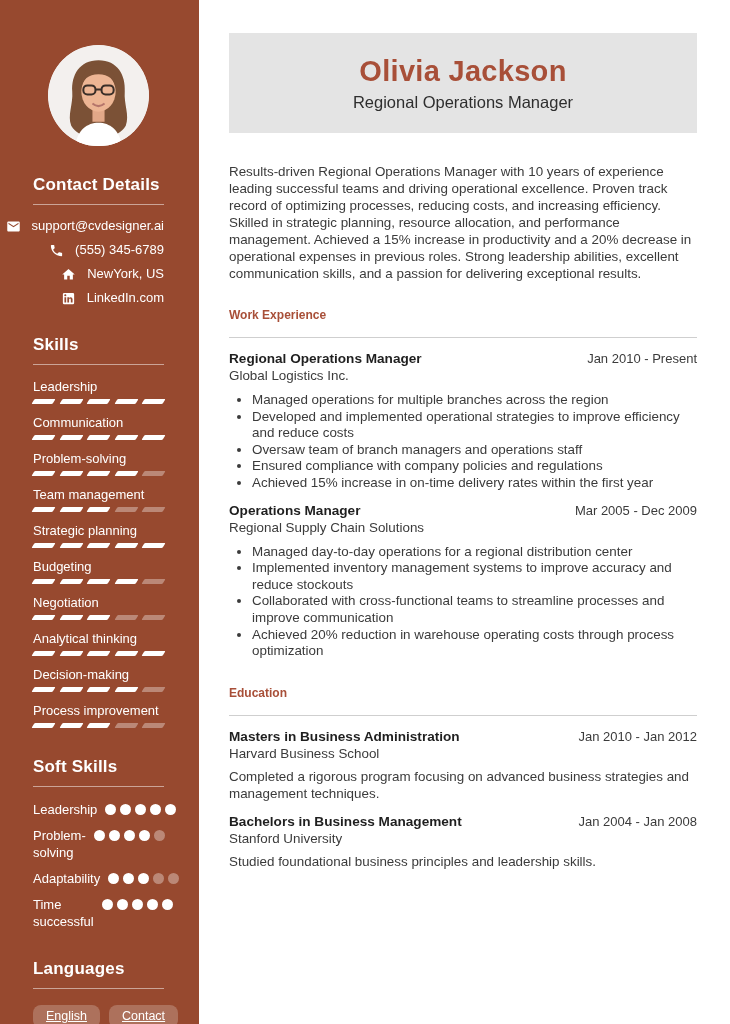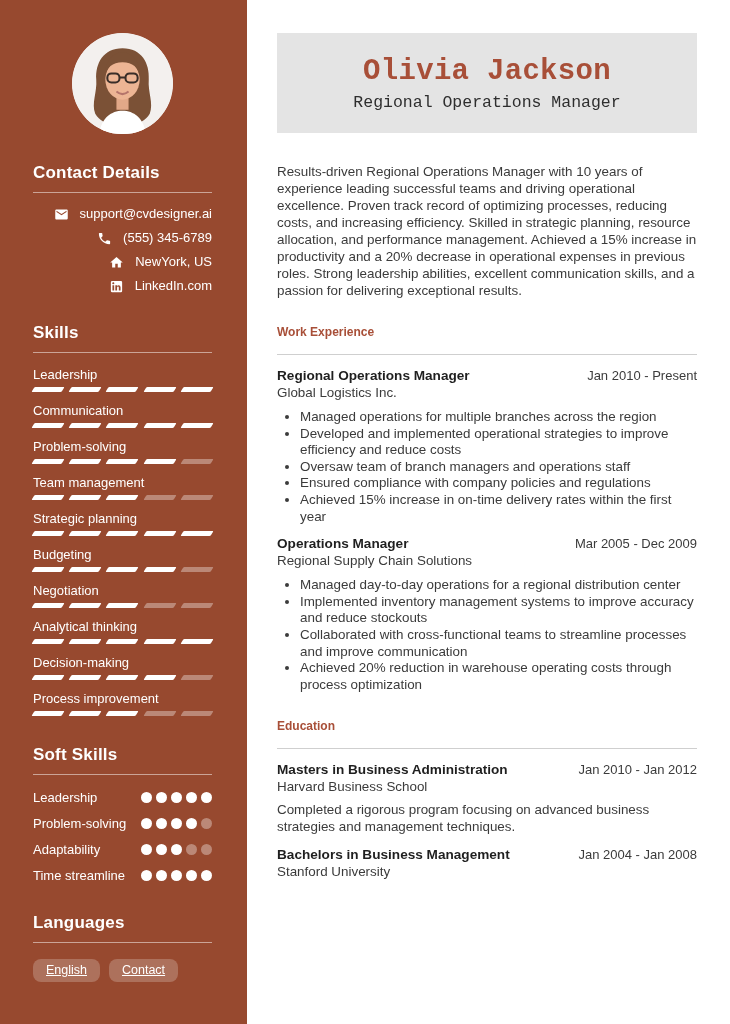--- a/index.html
+++ b/index.html
@@ -10,22 +10,22 @@
     --title-text:#1F1F1F;
     --fade:rgba(255,255,255,0.35);
     --pill:rgba(255,255,255,0.22);
   }
   *{margin:0;padding:0;box-sizing:border-box;}
   html,body{background:#fff;}
   body{font-family:"Liberation Sans", sans-serif;}
   .page{width:730px;height:1024px;display:flex;background:#fff;overflow:hidden;}
 
   
-  .sidebar{width:247px;min-height:1024px;background:var(--sidebar);color:#fff;
-           padding:33px 35px 20px 33px;flex-shrink:0;}
+  .sidebar{width:199px;min-height:1024px;background:var(--sidebar);color:#fff;
+           padding:45px 35px 20px 33px;flex-shrink:0;}
   .avatar-wrap{width:101px;height:101px;border-radius:50%;overflow:hidden;margin:0 auto;
                background:#f3f0ee;}
   .avatar-wrap svg{display:block;}
   .side-heading{font-size:17px;font-weight:bold;letter-spacing:.2px;
                 padding-bottom:9px;border-bottom:1px solid rgba(255,255,255,0.5);}
   .side-section{margin-top:29px;}
   .contact-list{list-style:none;margin-top:13px;}
   .contact-list li{display:flex;align-items:center;gap:11px;margin-bottom:8px;
                    font-size:13px;line-height:16px;justify-content:flex-end;}
   .cicon{width:15px;height:15px;display:inline-flex;flex-shrink:0;}
@@ -44,21 +44,21 @@
   .dots{display:flex;gap:4px;align-items:flex-start;padding-top:3px;}
   .dots .dot{width:11px;height:11px;border-radius:50%;background:var(--fade);}
   .dots .dot.on{background:#fff;}
 
   .lang-row{margin-top:16px;display:flex;gap:9px;text-decoration:underline;}
   .pill{background:var(--pill);border-radius:8px;padding:4px 13px 5px;font-size:12.5px;}
 
   
   .main{flex:1;padding:33px 33px 0 30px;}
   .banner{background:var(--banner);height:100px;display:flex;flex-direction:column;
-          align-items:center;justify-content:center;gap:5px;font-family:Liberation Mono, monospace;}
+          align-items:center;justify-content:center;gap:5px;}
   .person-name{font-size:29px;font-weight:bold;color:var(--accent);letter-spacing:.3px;}
   .person-title{font-size:16.5px;color:#2E2E2E;}
 
   .summary{margin-top:30px;font-size:13.4px;line-height:17px;color:var(--body-text);}
 
   .main-heading{margin-top:26px;font-size:12px;font-weight:bold;color:var(--accent);
                 padding-bottom:15px;border-bottom:1px solid #CFCFCF;margin-bottom:13px;}
 
   .entry{margin-bottom:9px;}
   .entry-head{display:flex;justify-content:space-between;align-items:baseline;}
@@ -264,21 +264,21 @@
           <span class="soft-label">Adaptability</span>
           <span class="dots">
               <span class="dot on"></span>
               <span class="dot on"></span>
               <span class="dot on"></span>
               <span class="dot"></span>
               <span class="dot"></span>
             </span>
         </div>
         <div class="soft-row">
-          <span class="soft-label">Time streamline</span>
+          <span class="soft-label">Time successful</span>
           <span class="dots">
               <span class="dot on"></span>
               <span class="dot on"></span>
               <span class="dot on"></span>
               <span class="dot on"></span>
               <span class="dot on"></span>
             </span>
         </div>
       </div>
     </section>
@@ -346,17 +346,18 @@
         <div class="entry-sub">Harvard Business School</div>
         <p class="entry-desc">Completed a rigorous program focusing on advanced business strategies and management techniques.</p>
       </article>
 
       <article class="entry">
         <div class="entry-head">
           <h3 class="entry-title">Bachelors in Business Management</h3>
           <span class="entry-dates">Jan 2004 - Jan 2008</span>
         </div>
         <div class="entry-sub">Stanford University</div>
+        <p class="entry-desc">Studied foundational business principles and leadership skills.</p>
       </article>
     </section>
 
   </main>
 </div>
 
 </body></html>

